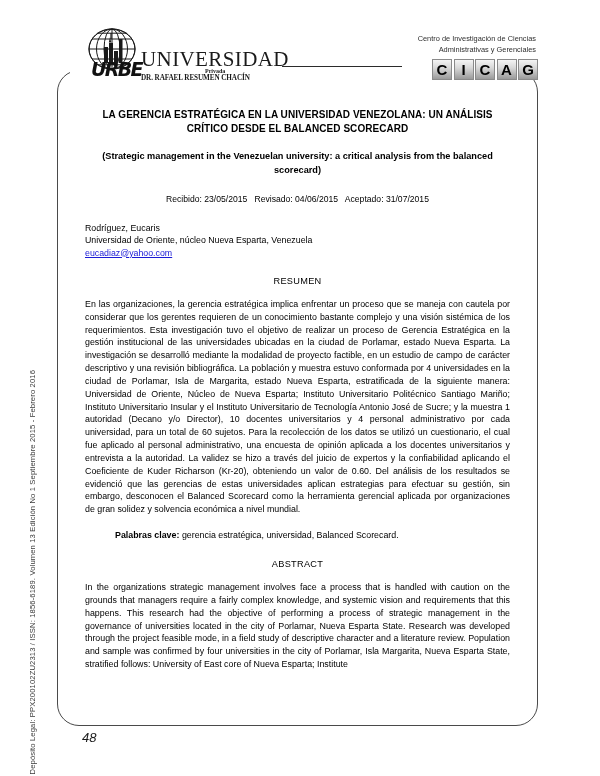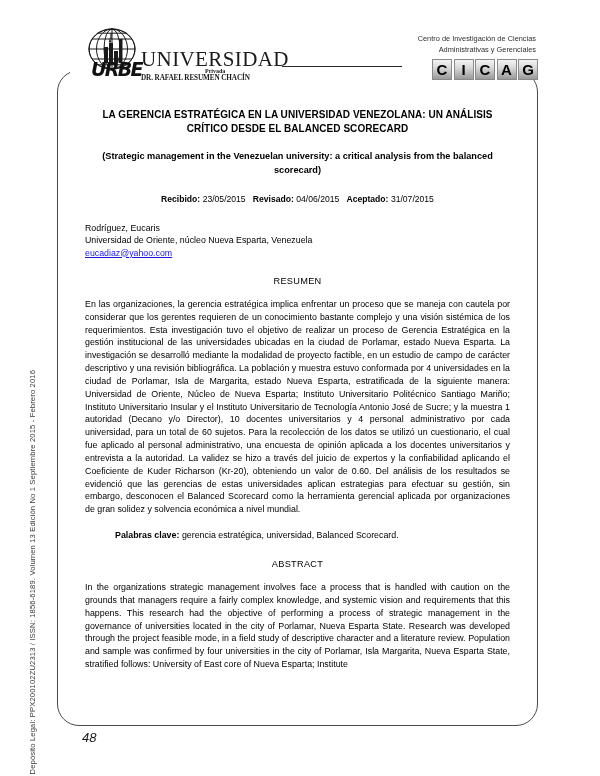--- a/index.html
+++ b/index.html
@@ -192,21 +192,21 @@
     line-height: 13.4px;
     text-align: center;
     margin: 14px 10px 0 10px;
   }
   .dates {
     font-size: 8.6px;
     line-height: 12px;
     text-align: center;
     margin-top: 16px;
   }
-  .dates b { font-weight: bold; }
+  .dates b { font-weight: normal; }
 
   .author-block {
     margin-top: 17px;
     font-size: 8.8px;
     line-height: 12.2px;
     text-align: left;
   }
   .author-name { font-weight: normal; }
   .author-aff  { font-weight: normal; }
   .author-mail {

